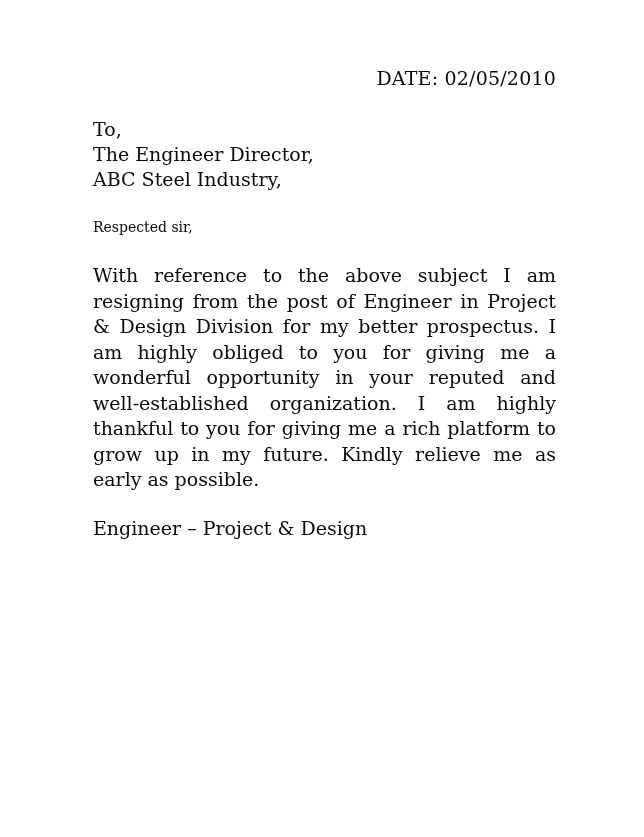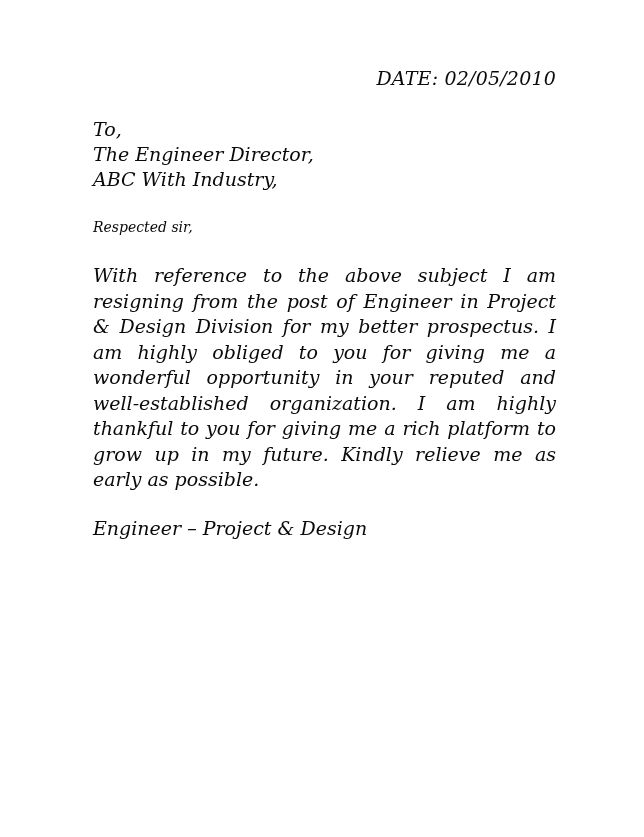--- a/index.html
+++ b/index.html
@@ -7,21 +7,20 @@
     padding: 0;
     background: #ffffff;
   }
   .page {
     position: relative;
     width: 559px;
     height: 837px;
     background: #ffffff;
     overflow: hidden;
     font-family: "DejaVu Serif", "Liberation Serif", serif;
-    font-style: italic;
     color: #0a0a0a;
     -webkit-font-smoothing: antialiased;
   }
   .content {
     position: absolute;
     left: 93px;
     top: 0;
     width: 463px;
   }
   .date-line {
@@ -83,21 +82,21 @@
 <body>
 
 <div class="page">
   <div class="content">
 
     <div class="date-line">DATE: 02/05/2010</div>
 
     <div class="address-block">
       <div class="address-line">To,</div>
       <div class="address-line">The Engineer Director,</div>
-      <div class="address-line">ABC With Industry,</div>
+      <div class="address-line">ABC Steel Industry,</div>
     </div>
 
 
     <div class="salutation">Respected sir,</div>
 
     <div class="body-paragraph">With reference to the above subject I am resigning from the post of Engineer in Project &amp; Design Division for my better prospectus. I am highly obliged to you for giving me a wonderful opportunity in your reputed and well-established organization. I am highly thankful to you for giving me a rich platform to grow up in my future. Kindly relieve me as early as possible.</div>
 
 
 
     <div class="signer-title">Engineer – Project &amp; Design</div>

